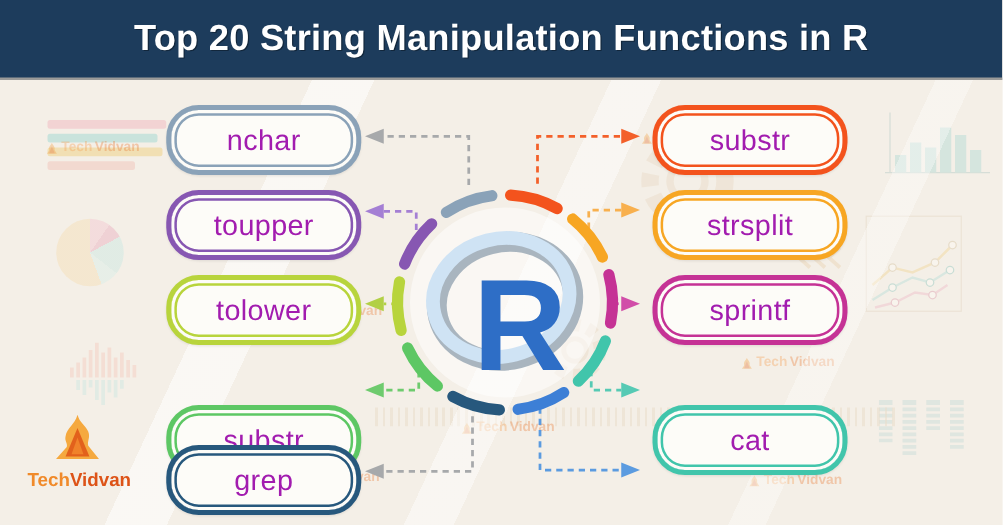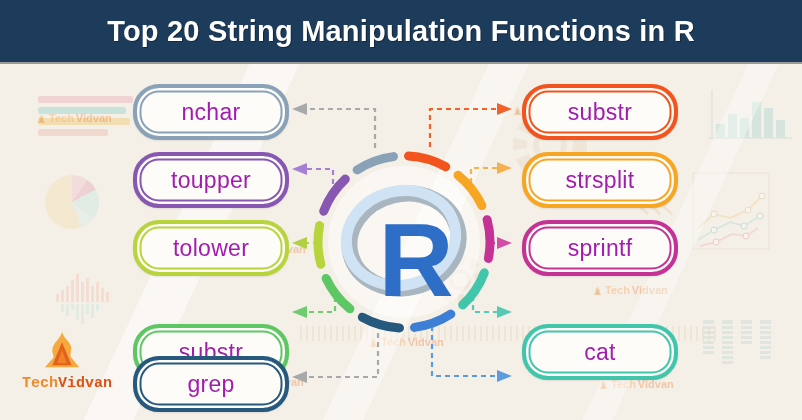--- a/index.html
+++ b/index.html
@@ -34,21 +34,21 @@
   .bars-h div{height:7px;margin-bottom:4px;border-radius:2px;}
   .pie{width:54px;height:54px;border-radius:50%;
     background:conic-gradient(#f3c9d2 0 35deg,#eab3c2 35deg 62deg,#cde8e2 62deg 128deg,#daeee8 128deg 160deg,#f5dfb8 160deg 360deg);}
   .strip{position:absolute;left:300px;top:326px;width:420px;height:15px;z-index:1;opacity:.55;
     background:repeating-linear-gradient(90deg,#e9ddca 0 2px,transparent 2px 6px);}
   .wm{position:absolute;z-index:2;display:flex;align-items:center;gap:2px;opacity:.33;
     font-size:11px;font-weight:bold;white-space:nowrap;}
   .wm .t{color:#f59a4a;} .wm .v{color:#e8742c;}
   .wm svg{width:11px;height:11px;}
   .logo{position:absolute;left:22px;top:330px;width:80px;z-index:8;text-align:center;}
-  .logo-text{font-size:15px;font-weight:bold;margin-top:1px;font-family:Liberation Mono, monospace;}
+  .logo-text{font-size:15px;font-weight:bold;margin-top:1px;}
   .logo-text .t{color:#f08a2a;} .logo-text .v{color:#dd5317;}
 </style>
 </head>
 <body>
 
 <div class="stage">
 
   <div class="decor bars-h" style="left:38px;top:96px;width:95px;">
     <div style="background:#f2b8c0;width:95px;"></div>
     <div style="background:#9fd8d2;width:88px;"></div>

